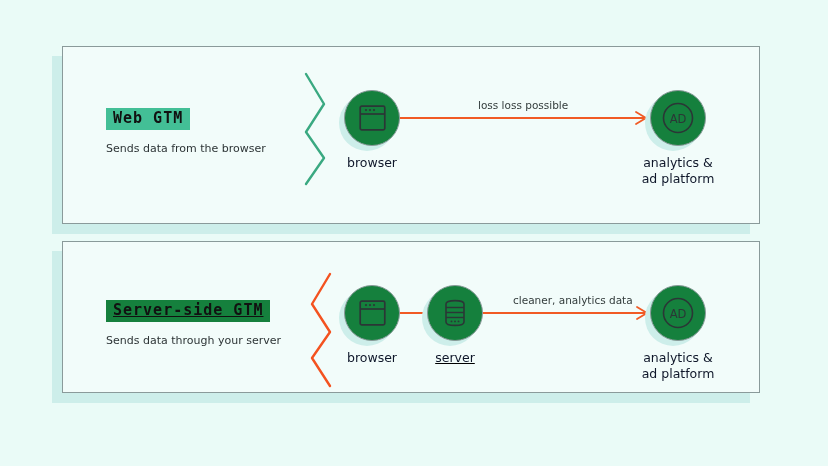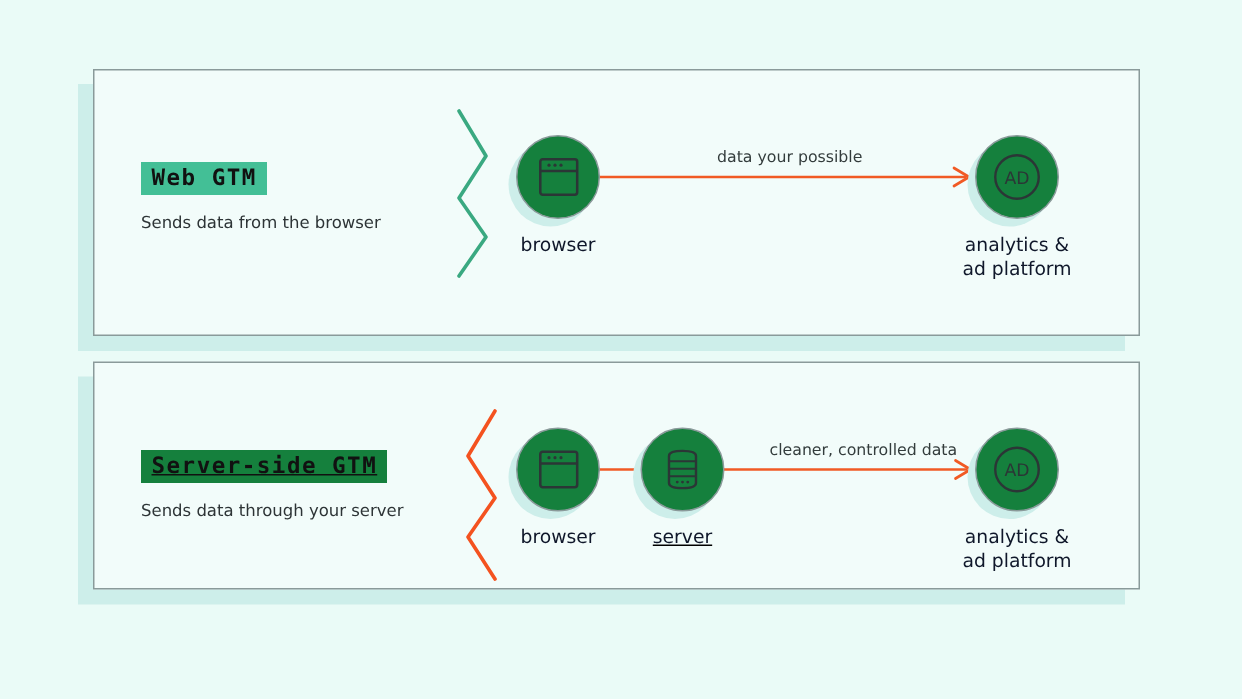--- a/index.html
+++ b/index.html
@@ -33,20 +33,21 @@
   }
 
   .card-1 { left: 62px; top: 46px;  width: 698px; height: 178px; }
   .shadow-1 { left: 52px; top: 56px; width: 698px; height: 178px; }
   .card-2 { left: 62px; top: 241px; width: 698px; height: 152px; }
   .shadow-2 { left: 52px; top: 251px; width: 698px; height: 152px; }
 
   
   .label-block {
     position: absolute;
+    margin-left: 12px;
   }
   .badge {
     display: inline-block;
     font-family: "DejaVu Sans Mono", monospace;
     font-weight: bold;
     font-size: 15px;
     letter-spacing: 1px;
     color: #111111;
     padding: 3px 7px 4px 7px;
     line-height: 1;
@@ -138,21 +139,21 @@
   </div>
 
   <svg class="zigzag" style="left:296px; top:72px;" width="40" height="114" viewBox="0 0 40 114">
     <polyline points="10,2 28,32 10,60 28,86 10,112" fill="none" stroke="#3aa981" stroke-width="2.4" stroke-linejoin="round" stroke-linecap="round"></polyline>
   </svg>
 
   <svg class="arrow" style="left:398px; top:108px;" width="256" height="20" viewBox="0 0 256 20">
     <line x1="0" y1="10" x2="246" y2="10" stroke="#f15a24" stroke-width="1.8"></line>
     <polyline points="238,4 248,10 238,16" fill="none" stroke="#f15a24" stroke-width="1.8" stroke-linecap="round" stroke-linejoin="round"></polyline>
   </svg>
-  <div class="arrow-label" style="left:478px; top:99px;">data your possible</div>
+  <div class="arrow-label" style="left:478px; top:99px;">loss loss possible</div>
 
   <div class="node" style="left:326px; top:90px;">
     <div class="node-circle-wrap">
       <div class="node-glow"></div>
       <div class="node-circle">
         <svg width="27" height="26" viewBox="0 0 27 26">
           <rect x="1.2" y="1.2" width="24.6" height="23.6" rx="1.6" fill="none" stroke="#2b3636" stroke-width="1.7"></rect>
           <line x1="1.2" y1="9" x2="25.8" y2="9" stroke="#2b3636" stroke-width="1.7"></line>
           <circle cx="7" cy="5.1" r="1.05" fill="#2b3636"></circle>
           <circle cx="11" cy="5.1" r="1.05" fill="#2b3636"></circle>
@@ -190,21 +191,21 @@
   </svg>
 
   <svg class="arrow" style="left:398px; top:303px;" width="34" height="20" viewBox="0 0 34 20">
     <line x1="0" y1="10" x2="34" y2="10" stroke="#f15a24" stroke-width="1.8"></line>
   </svg>
 
   <svg class="arrow" style="left:481px; top:303px;" width="174" height="20" viewBox="0 0 174 20">
     <line x1="0" y1="10" x2="164" y2="10" stroke="#f15a24" stroke-width="1.8"></line>
     <polyline points="156,4 166,10 156,16" fill="none" stroke="#f15a24" stroke-width="1.8" stroke-linecap="round" stroke-linejoin="round"></polyline>
   </svg>
-  <div class="arrow-label" style="left:513px; top:294px;">cleaner, controlled data</div>
+  <div class="arrow-label" style="left:513px; top:294px;">cleaner, analytics data</div>
 
   <div class="node" style="left:326px; top:285px;">
     <div class="node-circle-wrap">
       <div class="node-glow"></div>
       <div class="node-circle">
         <svg width="27" height="26" viewBox="0 0 27 26">
           <rect x="1.2" y="1.2" width="24.6" height="23.6" rx="1.6" fill="none" stroke="#2b3636" stroke-width="1.7"></rect>
           <line x1="1.2" y1="9" x2="25.8" y2="9" stroke="#2b3636" stroke-width="1.7"></line>
           <circle cx="7" cy="5.1" r="1.05" fill="#2b3636"></circle>
           <circle cx="11" cy="5.1" r="1.05" fill="#2b3636"></circle>

